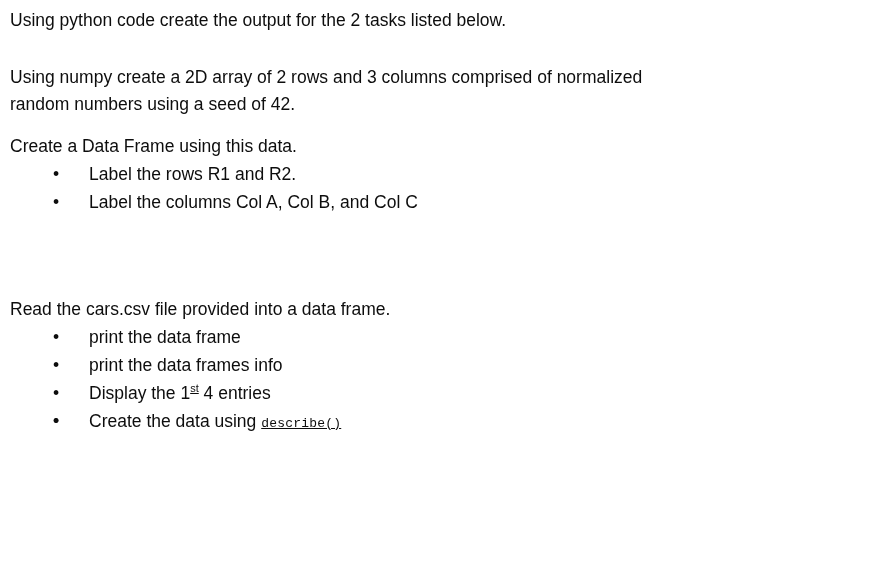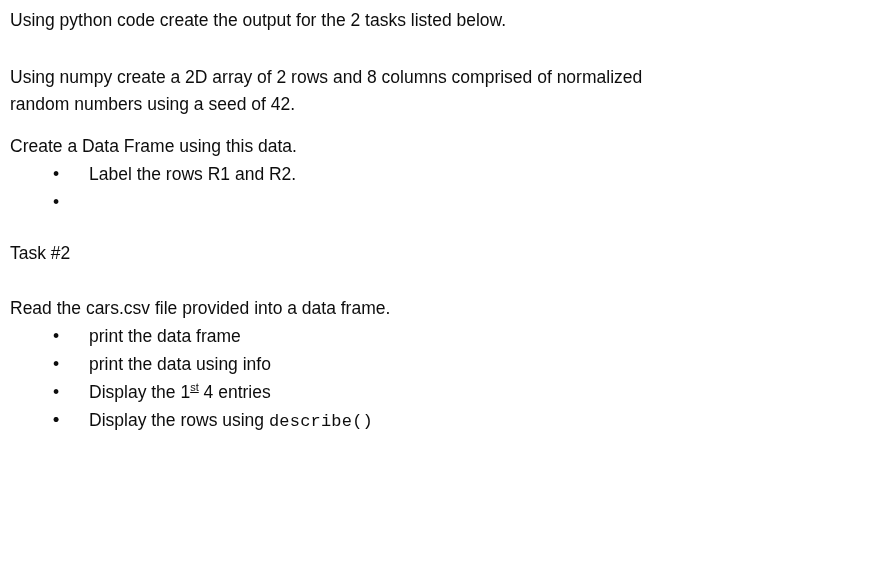--- a/index.html
+++ b/index.html
@@ -49,78 +49,79 @@
     line-height: 28px;
   }
   sup.ord {
     font-size: 11px;
     vertical-align: super;
     line-height: 0;
     text-decoration: underline;
   }
   .mono {
     font-family: "Liberation Mono", "DejaVu Sans Mono", monospace;
-    font-size: 17px;
+    font-size: 13px;
     letter-spacing: 0.2px;
+    text-decoration: underline;
   }
 </style>
 </head>
 <body>
 
 <div class="doc">
 
   <p class="para">Using python code create the output for the 2 tasks listed below.</p>
 
   <div class="spacer-sm"></div>
 
 
   <div class="spacer-sm"></div>
 
-  <p class="para">Using numpy create a 2D array of 2 rows and 8 columns comprised of normalized random numbers using a seed of 42.</p>
+  <p class="para">Using numpy create a 2D array of 2 rows and 3 columns comprised of normalized random numbers using a seed of 42.</p>
 
   <div class="spacer-sm"></div>
 
   <p class="para">Create a Data Frame using this data.</p>
 
   <ul class="bullets">
     <li>
       <span class="bullet-glyph">•</span>
       <span>Label the rows R1 and R2.</span>
     </li>
     <li>
       <span class="bullet-glyph">•</span>
+      <span>Label the columns Col A, Col B, and Col C</span>
     </li>
   </ul>
 
   <div class="spacer-md"></div>
 
 
   <div class="spacer-md"></div>
 
-  <p class="para">Task #2</p>
 
   <div class="spacer-lg"></div>
 
   <p class="para">Read the cars.csv file provided into a data frame.</p>
 
   <ul class="bullets">
     <li>
       <span class="bullet-glyph">•</span>
       <span>print the data frame</span>
     </li>
     <li>
       <span class="bullet-glyph">•</span>
-      <span>print the data using info</span>
+      <span>print the data frames info</span>
     </li>
     <li>
       <span class="bullet-glyph">•</span>
       <span>Display the 1</span><sup class="ord">st</sup><span> 4 entries</span>
     </li>
     <li>
       <span class="bullet-glyph">•</span>
     </li>
     <li>
       <span class="bullet-glyph">•</span>
-      <span>Display the rows using </span><span class="mono">describe()</span>
+      <span>Create the data using </span><span class="mono">describe()</span>
     </li>
   </ul>
 
 </div>
 
 </body></html>

